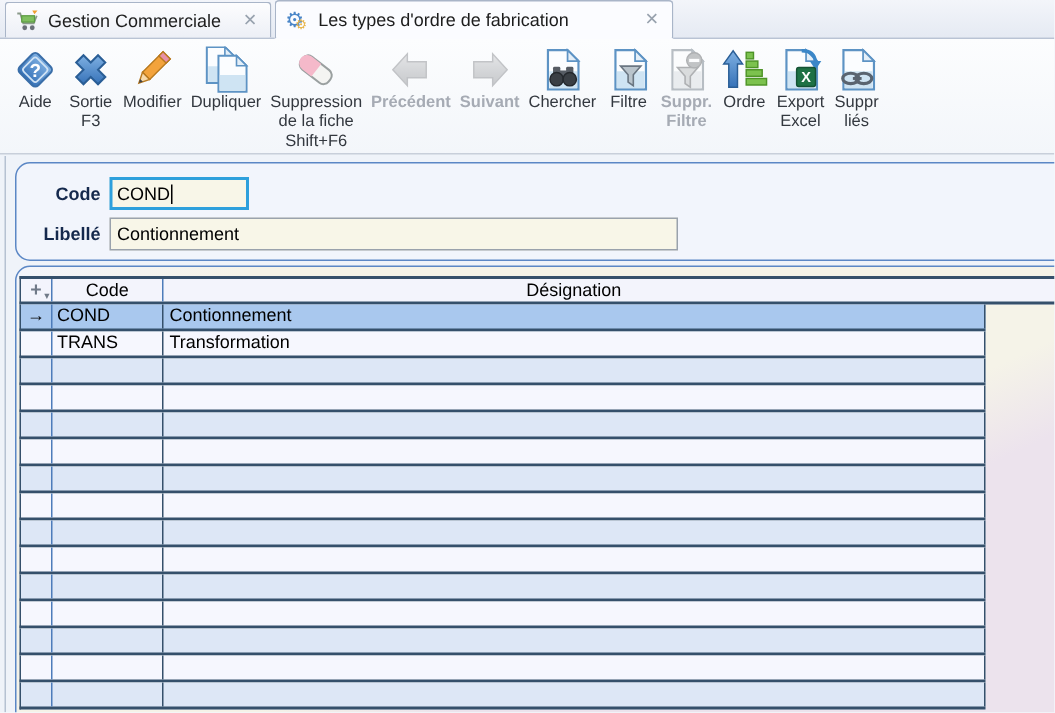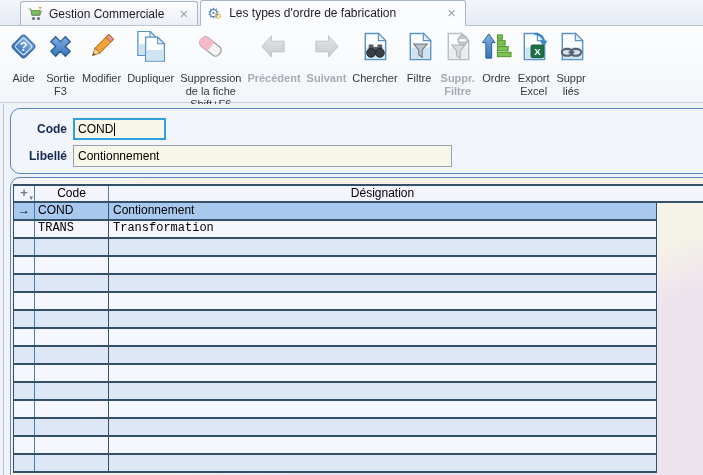--- a/index.html
+++ b/index.html
@@ -2,41 +2,41 @@
 <html><head>
 <meta charset="utf-8">
 <style>
   html,body{margin:0;padding:0;}
   .screen{position:relative;width:703px;height:475px;overflow:hidden;
     font-family:"Liberation Sans","DejaVu Sans",sans-serif;background:#eff3f9;}
 
   
   .tabbar{position:absolute;top:0;left:0;right:0;height:26px;
     background:linear-gradient(#f3f5fa,#e5eaf3);border-bottom:1px solid #b9c3d4;
-    display:flex;align-items:flex-end;padding-left:20px;box-sizing:border-box;}
+    display:flex;align-items:flex-end;padding-left:3px;box-sizing:border-box;}
   .tab{display:flex;align-items:center;gap:5px;height:23px;padding:0 9px 0 6px;
     border:1px solid #a9b5c8;border-bottom:none;border-radius:3px 3px 0 0;
     background:linear-gradient(#fdfdfe,#eceff6);font-size:12px;color:#1d1d1d;
     margin-right:2px;position:relative;}
   .tab.active{background:#fbfcff;height:24px;z-index:2;margin-bottom:-1px;
     border-bottom:1px solid #fbfcff;}
   .tab-close{font-size:15px;line-height:14px;color:#98a2ae;margin-left:10px;cursor:pointer;}
   .tab.active .tab-close{margin-left:46px;}
   .tab-ico{width:17px;height:16px;display:inline-flex;align-items:center;}
   .gear-big{color:#4a86c8;font-size:14px;line-height:14px;}
   .gear-small{color:#e8b64c;font-size:9px;line-height:9px;margin-left:-6px;margin-top:6px;}
 
   
   .toolbar{position:absolute;top:26px;left:0;right:0;height:77px;
     background:linear-gradient(#fcfdfe,#f3f6fa);border-bottom:1px solid #c8cfda;
     display:flex;align-items:flex-start;padding:5px 0 0 5px;box-sizing:border-box;}
   .tb-item{display:flex;flex-direction:column;align-items:center;padding:0 3px;cursor:pointer;}
   .tb-icon{width:31px;height:31px;}
   .tb-label{font-size:11px;color:#33383f;text-align:center;white-space:pre-line;
-    line-height:1.18;margin-top:10px;}
+    line-height:1.18;margin-top:0;}
   .tb-item.disabled .tb-label{color:#a6abb4;font-weight:bold;}
   .tb-item.disabled .tb-icon{opacity:.55;filter:grayscale(.8);}
 
   
   .content{position:absolute;top:104px;left:0;right:0;bottom:0;background:#eff3f9;}
   .frame-line{position:absolute;left:3px;top:104px;bottom:0;width:1px;background:#b6c2d2;}
 
   .form-box{position:absolute;left:10px;right:-14px;top:108px;height:66px;
     border:1px solid #5b87c5;border-radius:10px;background:#f2f5fc;box-sizing:border-box;
     padding-top:9px;}
@@ -63,21 +63,21 @@
     overflow:hidden;white-space:nowrap;}
   .hc-corner{width:21px;border-right:1px solid #4d7cba;position:relative;
     color:#707a88;font-weight:700;font-size:13px;line-height:13px;}
   .hc-corner .tri{position:absolute;right:1px;bottom:0;font-size:7px;line-height:7px;color:#707a88;}
   .hc-code{width:74px;border-right:1px solid #4d7cba;}
   .hc-desig{width:547px;}
   .hc-fill{flex:1;}
   .grow{display:flex;height:18px;box-sizing:border-box;border-bottom:2px solid #35506b;
     border-left:1px solid #35506b;width:644px;}
   .grow.odd{background:#dde7f6;}
-  .grow.even{background:#f6f7fe;font-family:Liberation Mono, monospace;}
+  .grow.even{background:#f6f7fe;}
   .grow.selected{background:#a9c8ee;}
   .gc{box-sizing:border-box;font-size:12px;line-height:15px;color:#000;
     overflow:hidden;white-space:nowrap;}
   .gc-sel{width:21px;border-right:1px solid #4d7cba;text-align:center;}
   .gc-code{width:74px;border-right:1px solid #35506b;padding-left:3px;}
   .gc-desig{width:548px;border-right:1px solid #35506b;padding-left:4px;}
   .cur-arrow{font-weight:700;font-size:12px;}
 </style>
 </head>
 <body>

